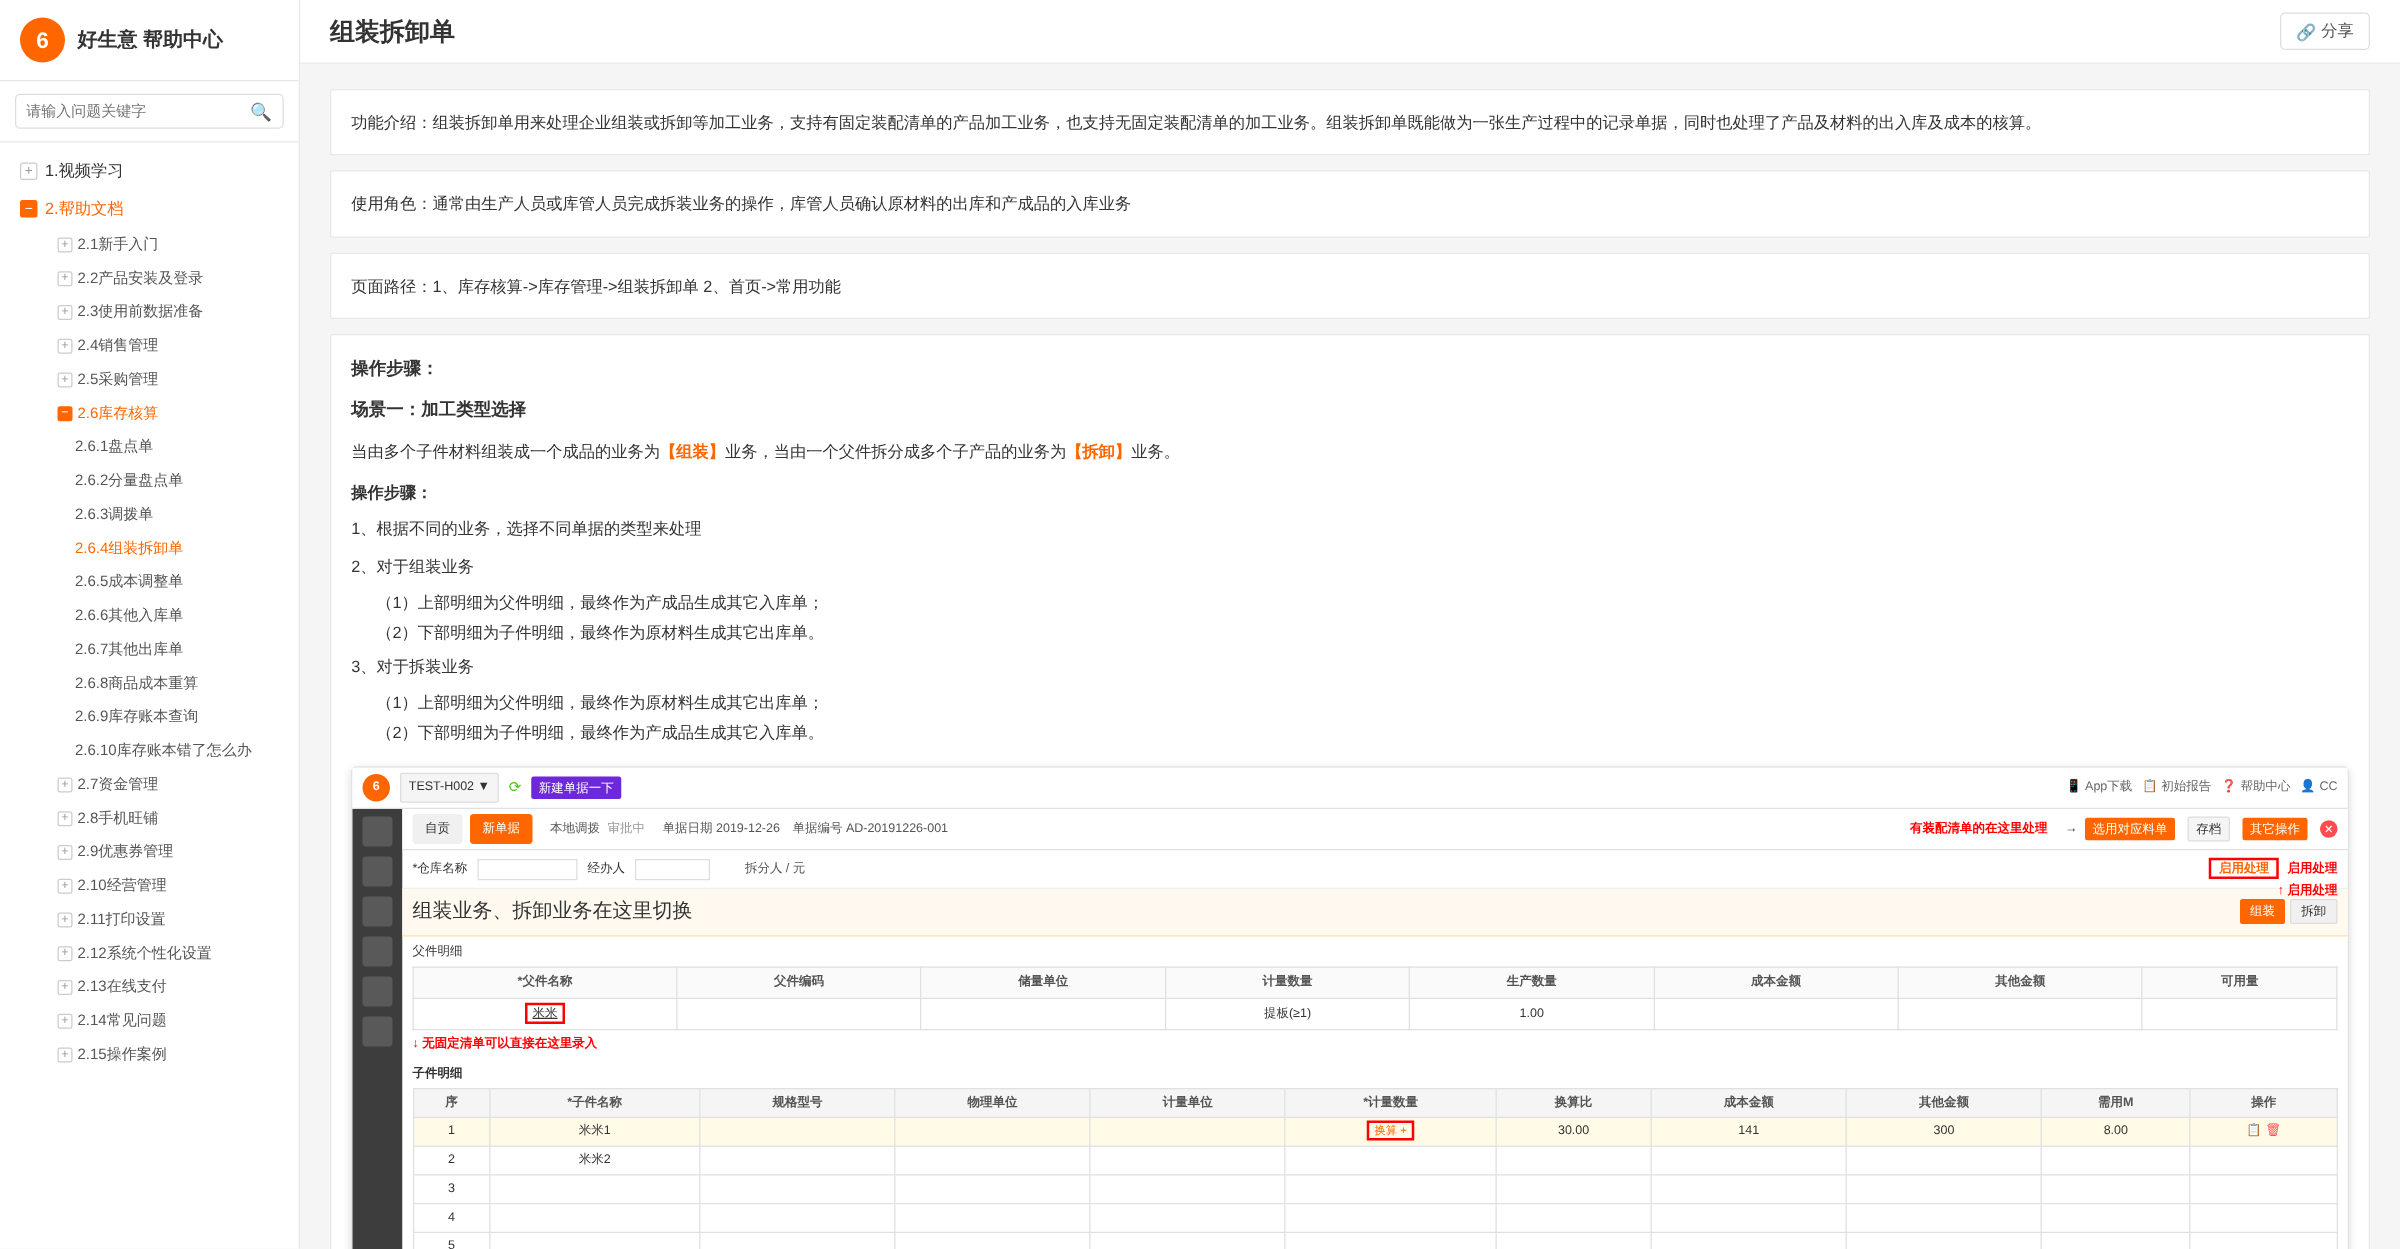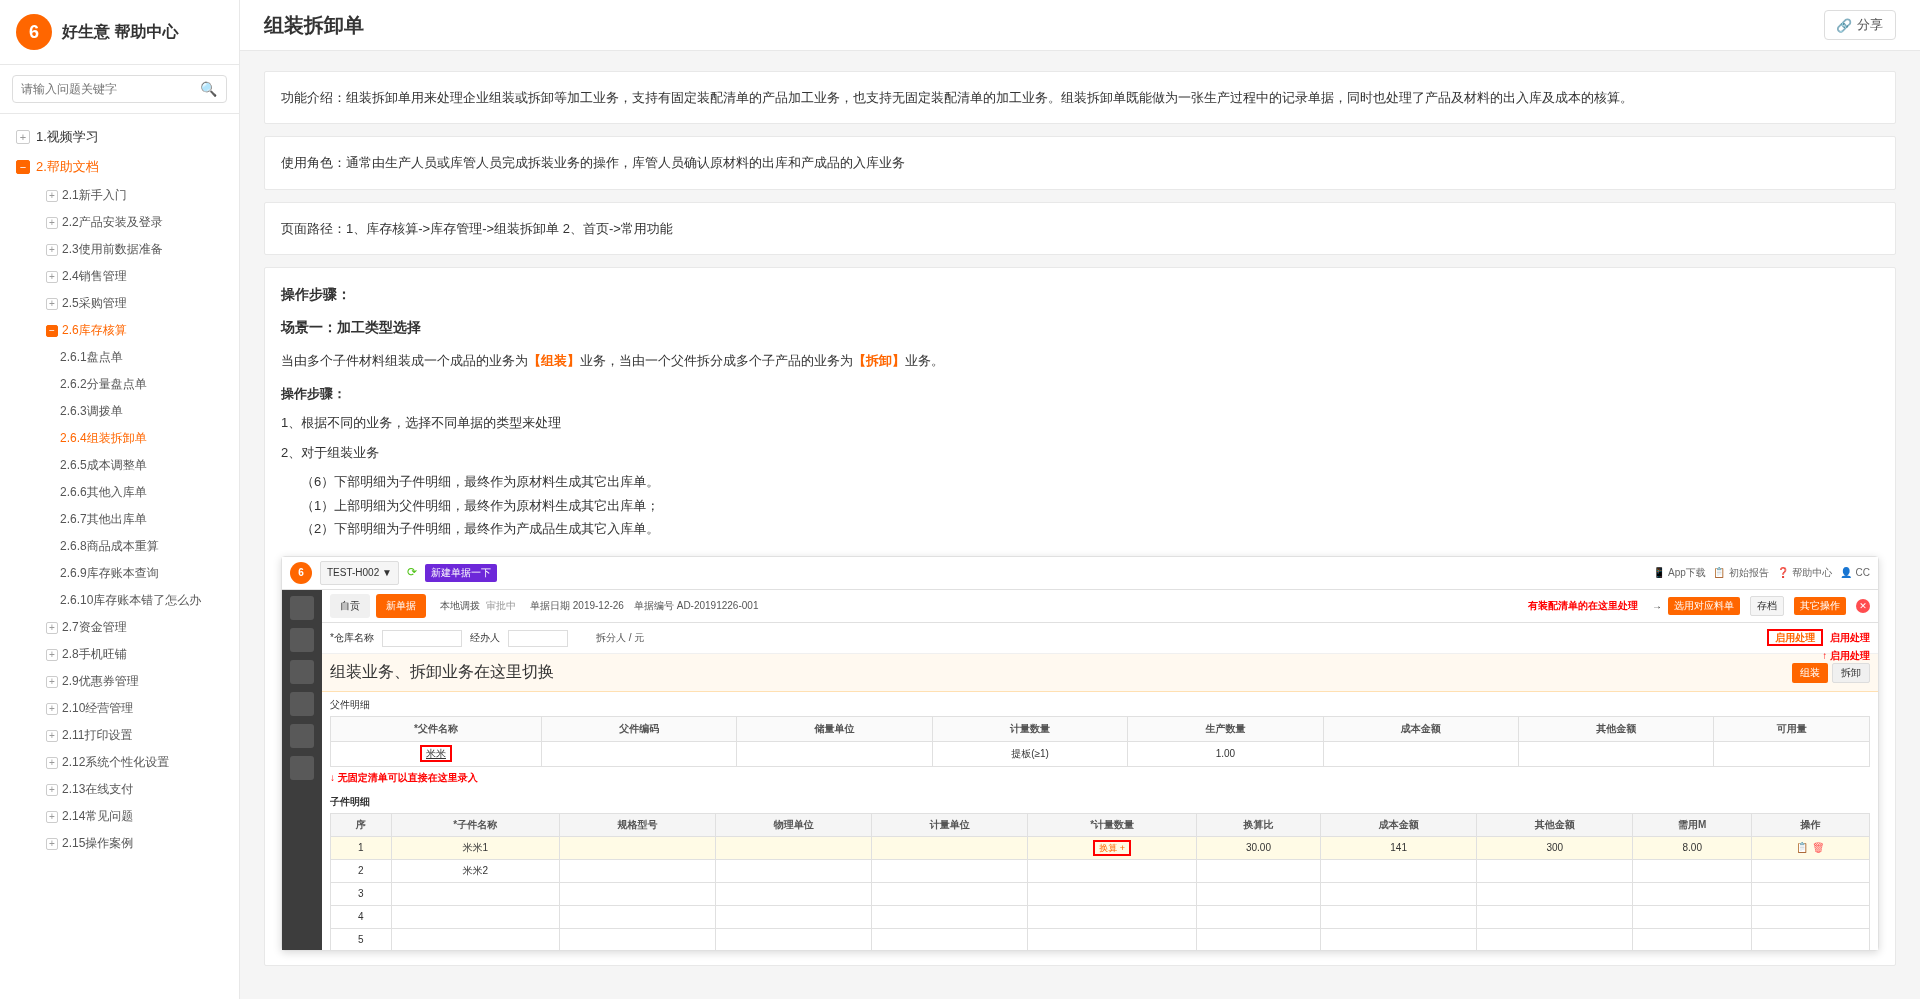--- a/index.html
+++ b/index.html
@@ -539,21 +539,23 @@
       <div class="section-heading" style="margin-top:2px;">场景一：加工类型选择</div>
 
       <div class="step-text">
         当由多个子件材料组装成一个成品的业务为<span class="bold highlight-orange">【组装】</span>业务，当由一个父件拆分成多个子产品的业务为<span class="bold highlight-orange">【拆卸】</span>业务。
       </div>
 
       <div class="step-text" style="margin-top:10px;font-weight:bold;">操作步骤：</div>
 
       <div class="step-text">1、根据不同的业务，选择不同单据的类型来处理</div>
       <div class="step-text">2、对于组装业务</div>
-      <div class="step-sub">（6）下部明细为子件明细，最终作为原材料生成其它出库单。</div>
+      <div class="step-sub">（1）上部明细为父件明细，最终作为产成品生成其它入库单；</div>
+      <div class="step-sub">（2）下部明细为子件明细，最终作为原材料生成其它出库单。</div>
+      <div class="step-text" style="margin-top:4px;">3、对于拆装业务</div>
       <div class="step-sub">（1）上部明细为父件明细，最终作为原材料生成其它出库单；</div>
       <div class="step-sub">（2）下部明细为子件明细，最终作为产成品生成其它入库单。</div>
 
       <div class="screenshot-wrapper" style="margin-top:16px;">
         <div class="dialog-box">
 
           <div class="app-topbar">
             <div class="app-logo">6</div>
             <div class="app-select">TEST-H002 ▼</div>
             <span style="font-size:12px;color:#52c41a;">⟳</span>

